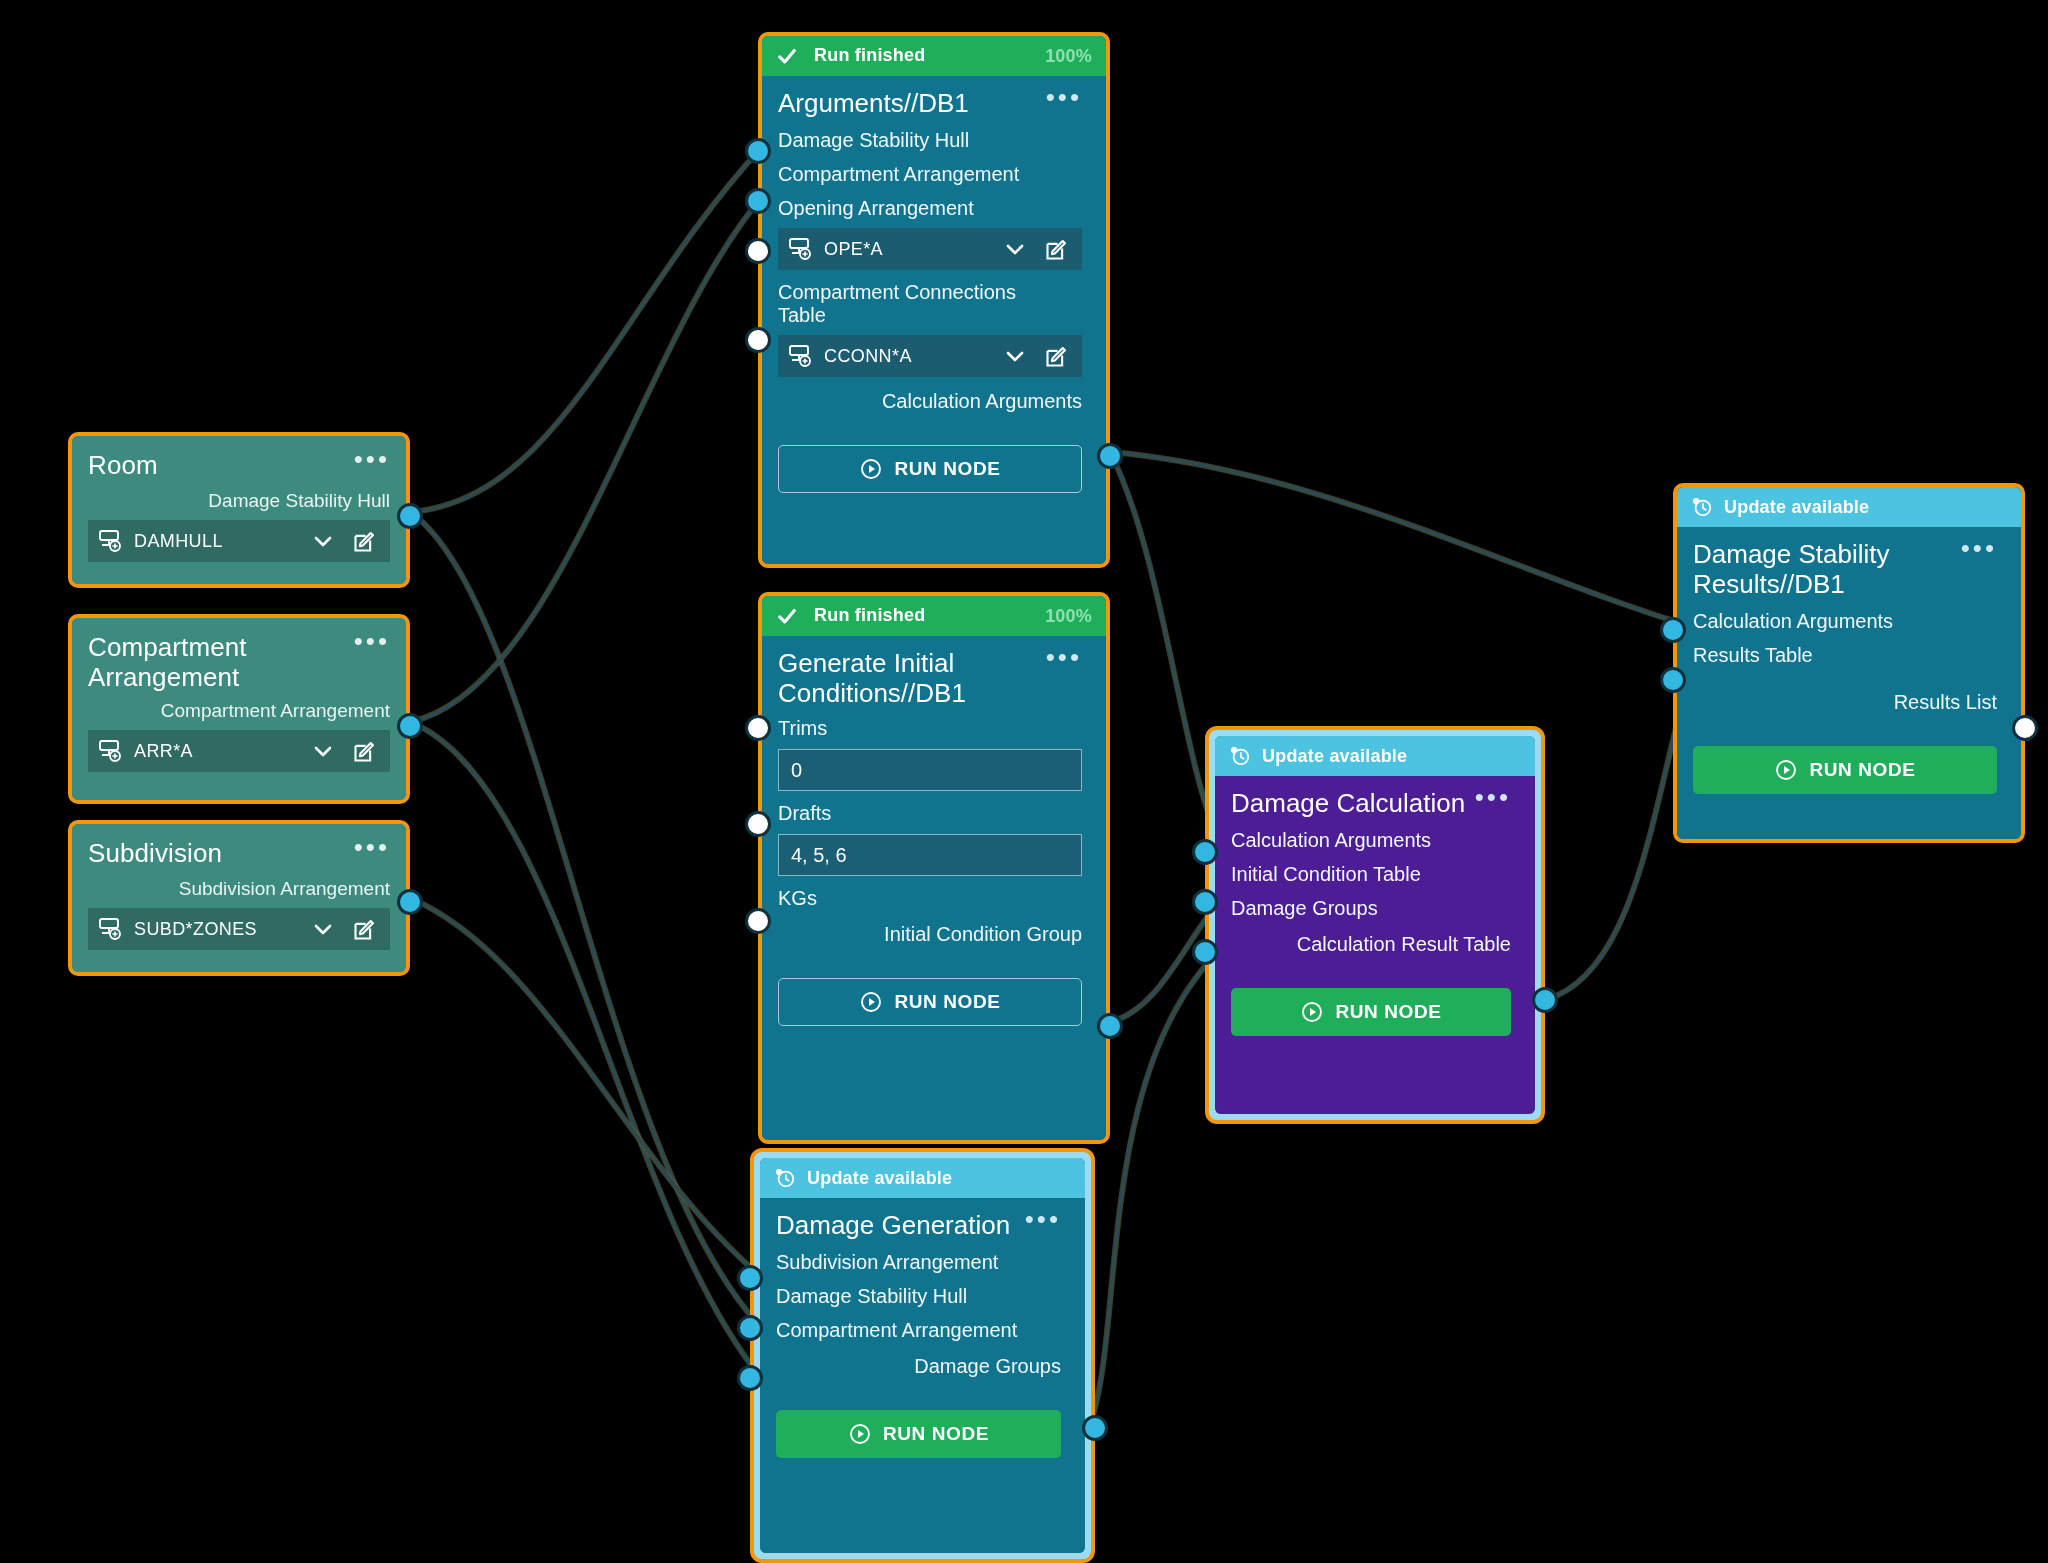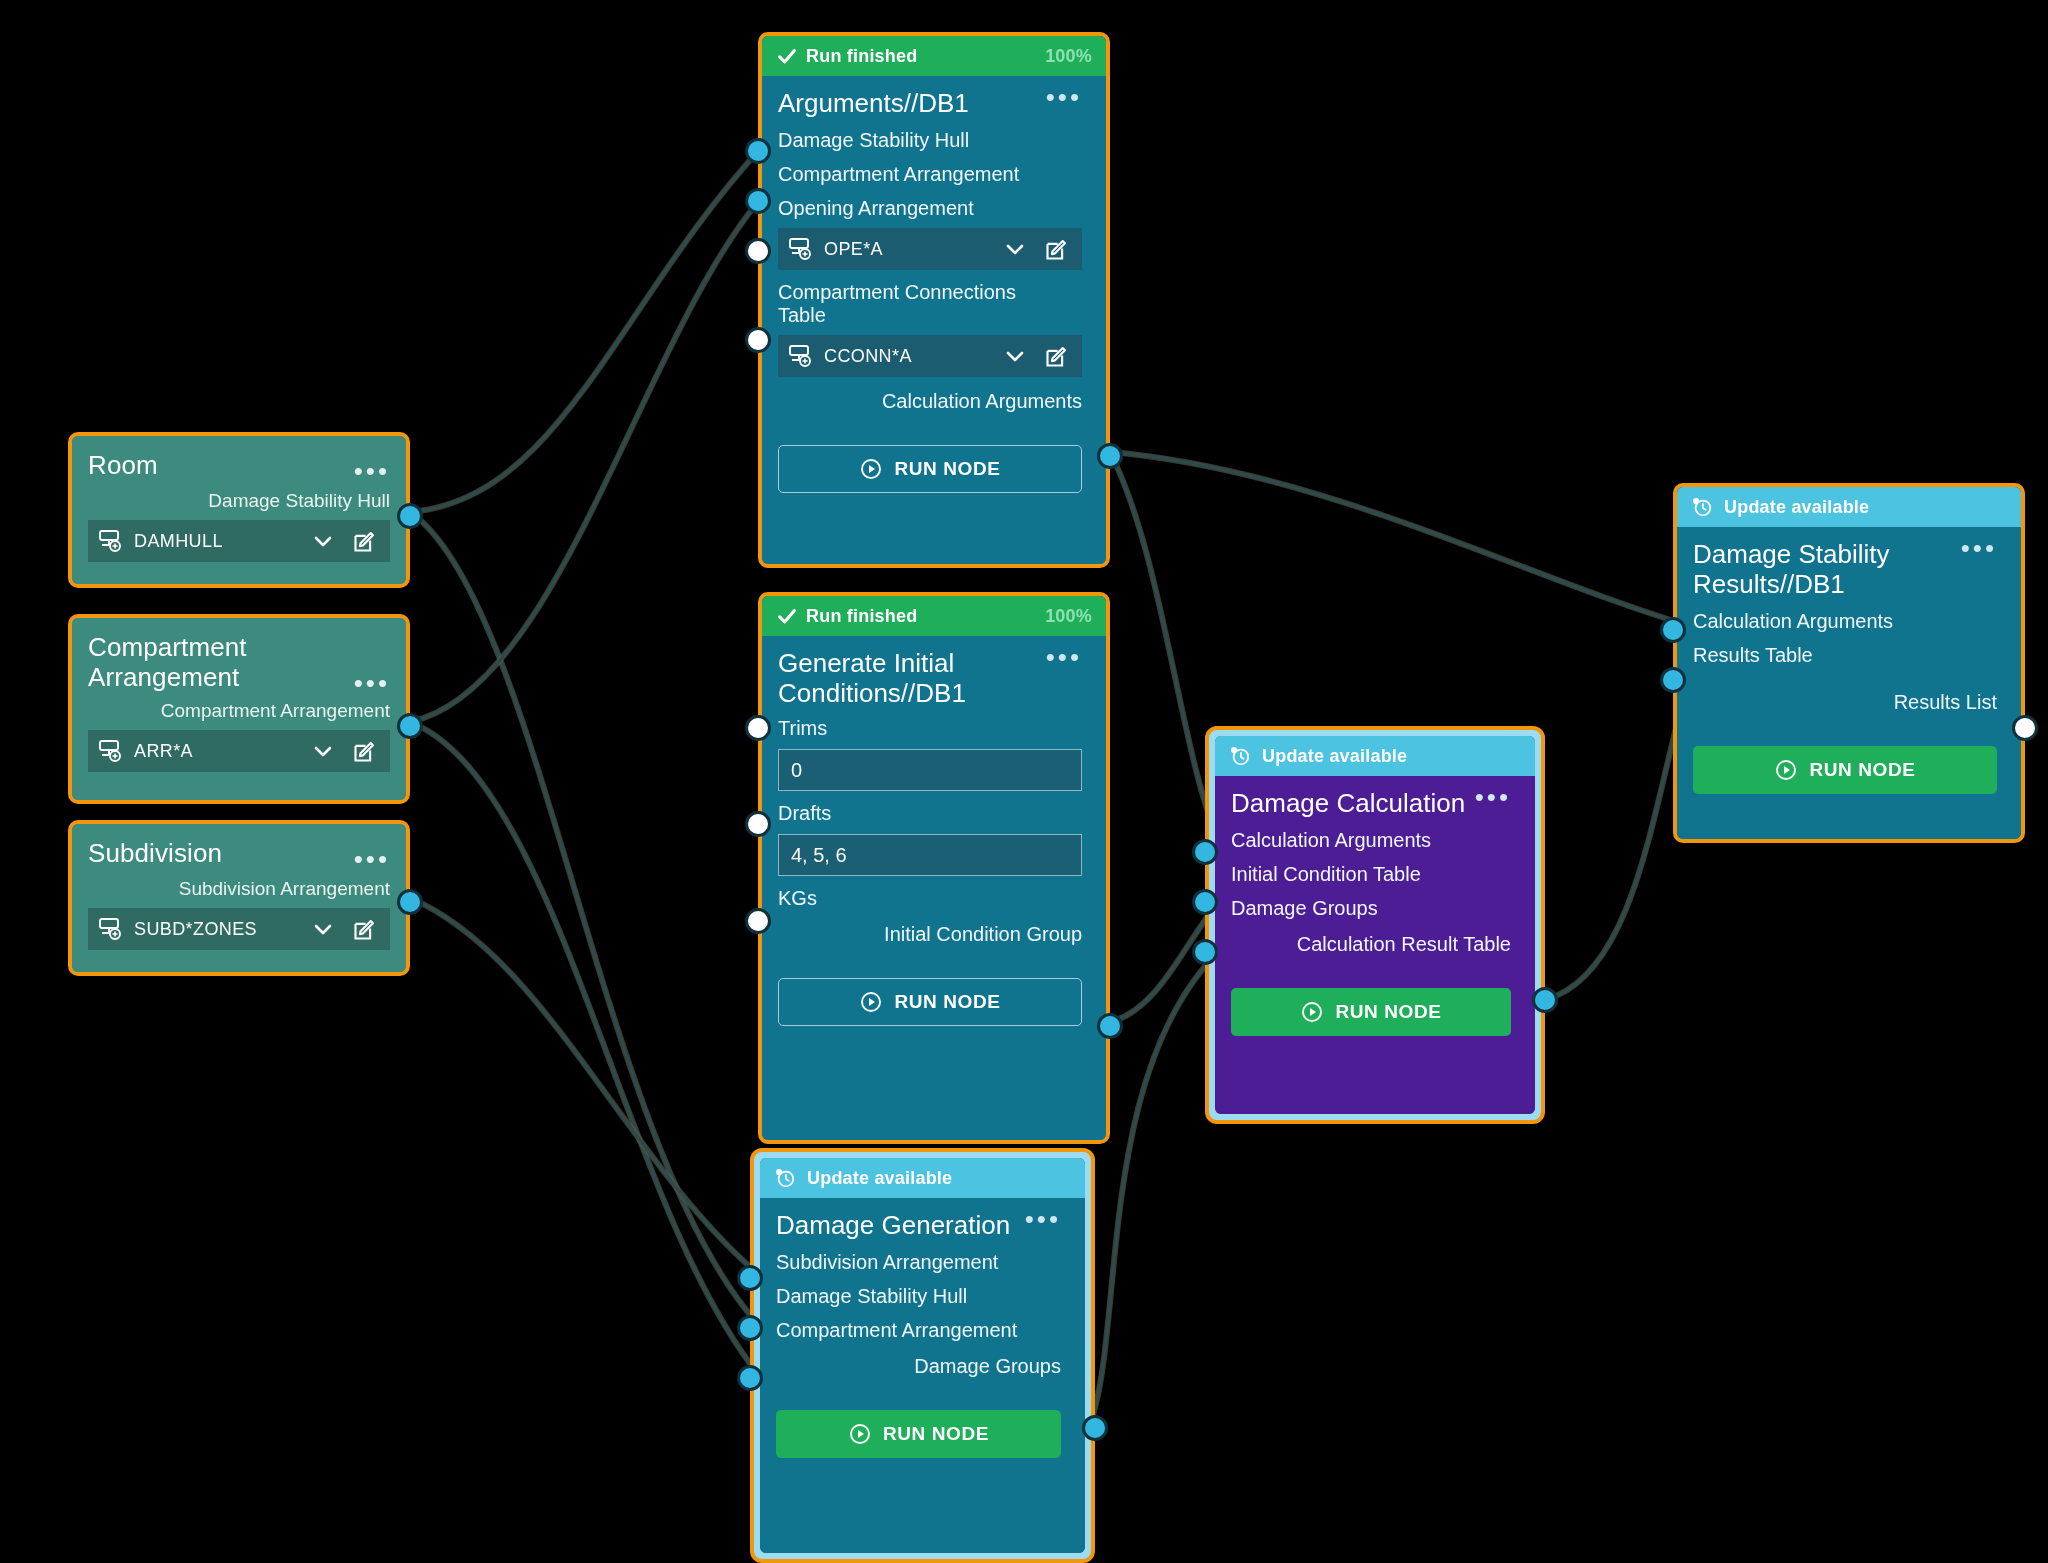--- a/index.html
+++ b/index.html
@@ -19,38 +19,38 @@
     border-radius: 10px;
     border: 4px solid #f2960c;
     overflow: visible;
     box-shadow: 0 0 0 0 rgba(0,0,0,0);
   }
   .node-inner { border-radius: 6px; overflow: hidden; }
 
   
   .node.src { background: #3d8a7e; }
   .node.src .node-inner { background: #3d8a7e; padding: 14px 16px 16px 16px; }
-  .src .title-row { display: flex; align-items: flex-end; justify-content: space-between; }
+  .src .title-row { display: flex; align-items: flex-start; justify-content: space-between; }
   .src .title {
     font-size: 26px; color: #ffffff; font-weight: 400; line-height: 1.16;
     letter-spacing: .1px;
   }
   .src .port-row { margin-top: 10px; text-align: right; }
   .src .port-label { font-size: 19px; color: #eaf5f2; }
 
   
   .node.proc { background: #11748f; }
   .node.proc.upd { border-radius: 12px; }
   .node.proc .node-inner { background: #11748f; }
   .statusbar {
     height: 40px; display: flex; align-items: center; padding: 0 14px;
     font-size: 18px; font-weight: bold; color: #ffffff; letter-spacing: .2px;
   }
   .statusbar.finished { background: #1fae5a; justify-content: space-between; }
-  .statusbar.finished .left { display: flex; align-items: center; gap: 8px; }
+  .statusbar.finished .left { display: flex; gap: 16px; }
   .statusbar.finished .pct { color: #8fe0b0; font-weight: bold; font-size: 18px; }
   .statusbar.update { background: #4cc3e0; }
   .statusbar.update .left { display: flex; align-items: center; gap: 11px; }
 
   .proc-body { padding: 12px 24px 16px 16px; }
   .proc .title-row { display: flex; align-items: flex-start; justify-content: space-between; gap: 8px; }
   .proc .title { font-size: 26px; color: #ffffff; line-height: 1.16; }
   .proc .in-row { margin-top: 11px; }
   .proc .in-label { font-size: 20px; color: #f0f8fb; }
   .proc .out-row { margin-top: 13px; text-align: right; }

